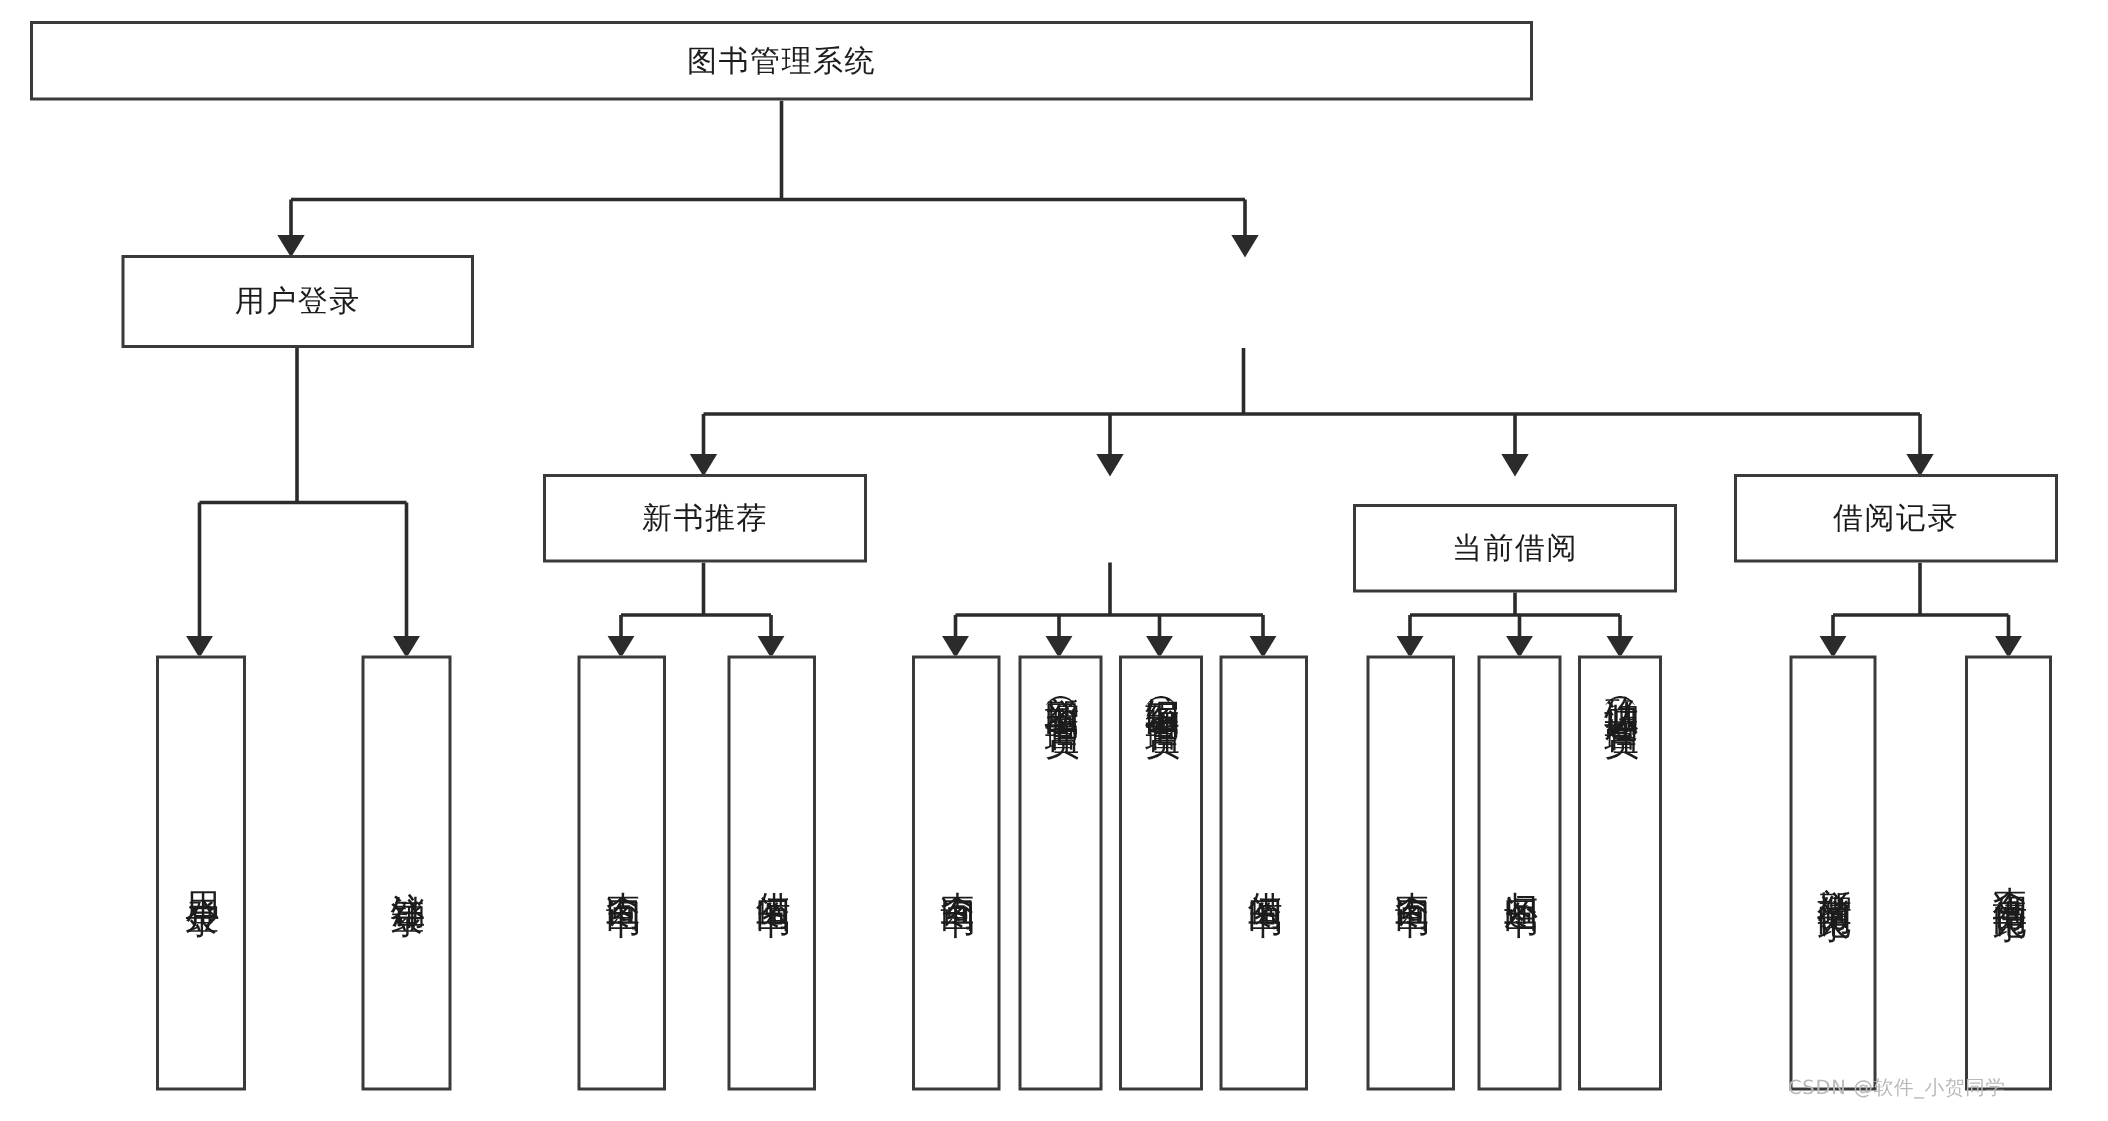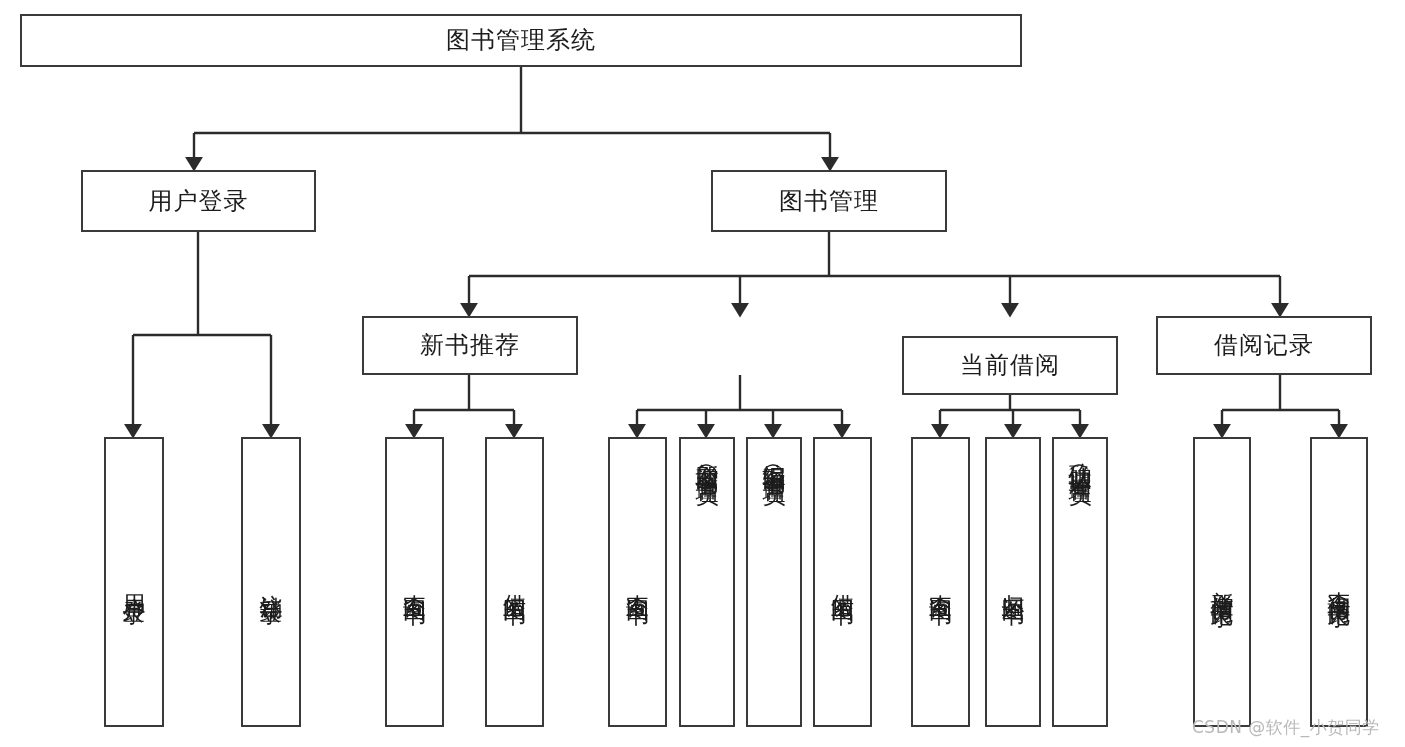--- a/index.html
+++ b/index.html
@@ -38,40 +38,40 @@
     text-align: center;
     color: #1c1c1c;
   }
   .node .label {
     display: block;
     line-height: 1.18;
     letter-spacing: 1px;
   }
   .node.horizontal .label {
     writing-mode: horizontal-tb;
-    font-size: 24px;
+    font-size: 20px;
   }
   .node.vertical {
     align-items: flex-start;
     padding-top: 6px;
   }
   .node.vertical .label {
     writing-mode: vertical-rl;
     text-orientation: upright;
     font-size: 23px;
     letter-spacing: 3px;
     white-space: nowrap;
   }
   .node.vertical.centered {
     align-items: center;
     padding-top: 0;
   }
   .watermark {
     position: absolute;
-    font-size: 17px;
+    font-size: 13px;
     color: #b9b9b9;
     white-space: nowrap;
     letter-spacing: 0.5px;
   }
 </style>
 </head>
 <body>
 
 <div id="diagram-root">
 
@@ -125,23 +125,20 @@
     </g>
   </svg>
 
   <div class="node horizontal" style="left:20px; top:14px; width:1002px; height:53px;">
     <span class="label">图书管理系统</span>
   </div>
 
   <div class="node horizontal" style="left:81px; top:170px; width:235px; height:62px;">
     <span class="label">用户登录</span>
   </div>
-  <div class="node horizontal" style="left:711px; top:170px; width:236px; height:62px;">
-    <span class="label">图书管理</span>
-  </div>
 
   <div class="node horizontal" style="left:362px; top:316px; width:216px; height:59px;">
     <span class="label">新书推荐</span>
   </div>
   <div class="node horizontal" style="left:902px; top:336px; width:216px; height:59px;">
     <span class="label">当前借阅</span>
   </div>
   <div class="node horizontal" style="left:1156px; top:316px; width:216px; height:59px;">
     <span class="label">借阅记录</span>
   </div>

